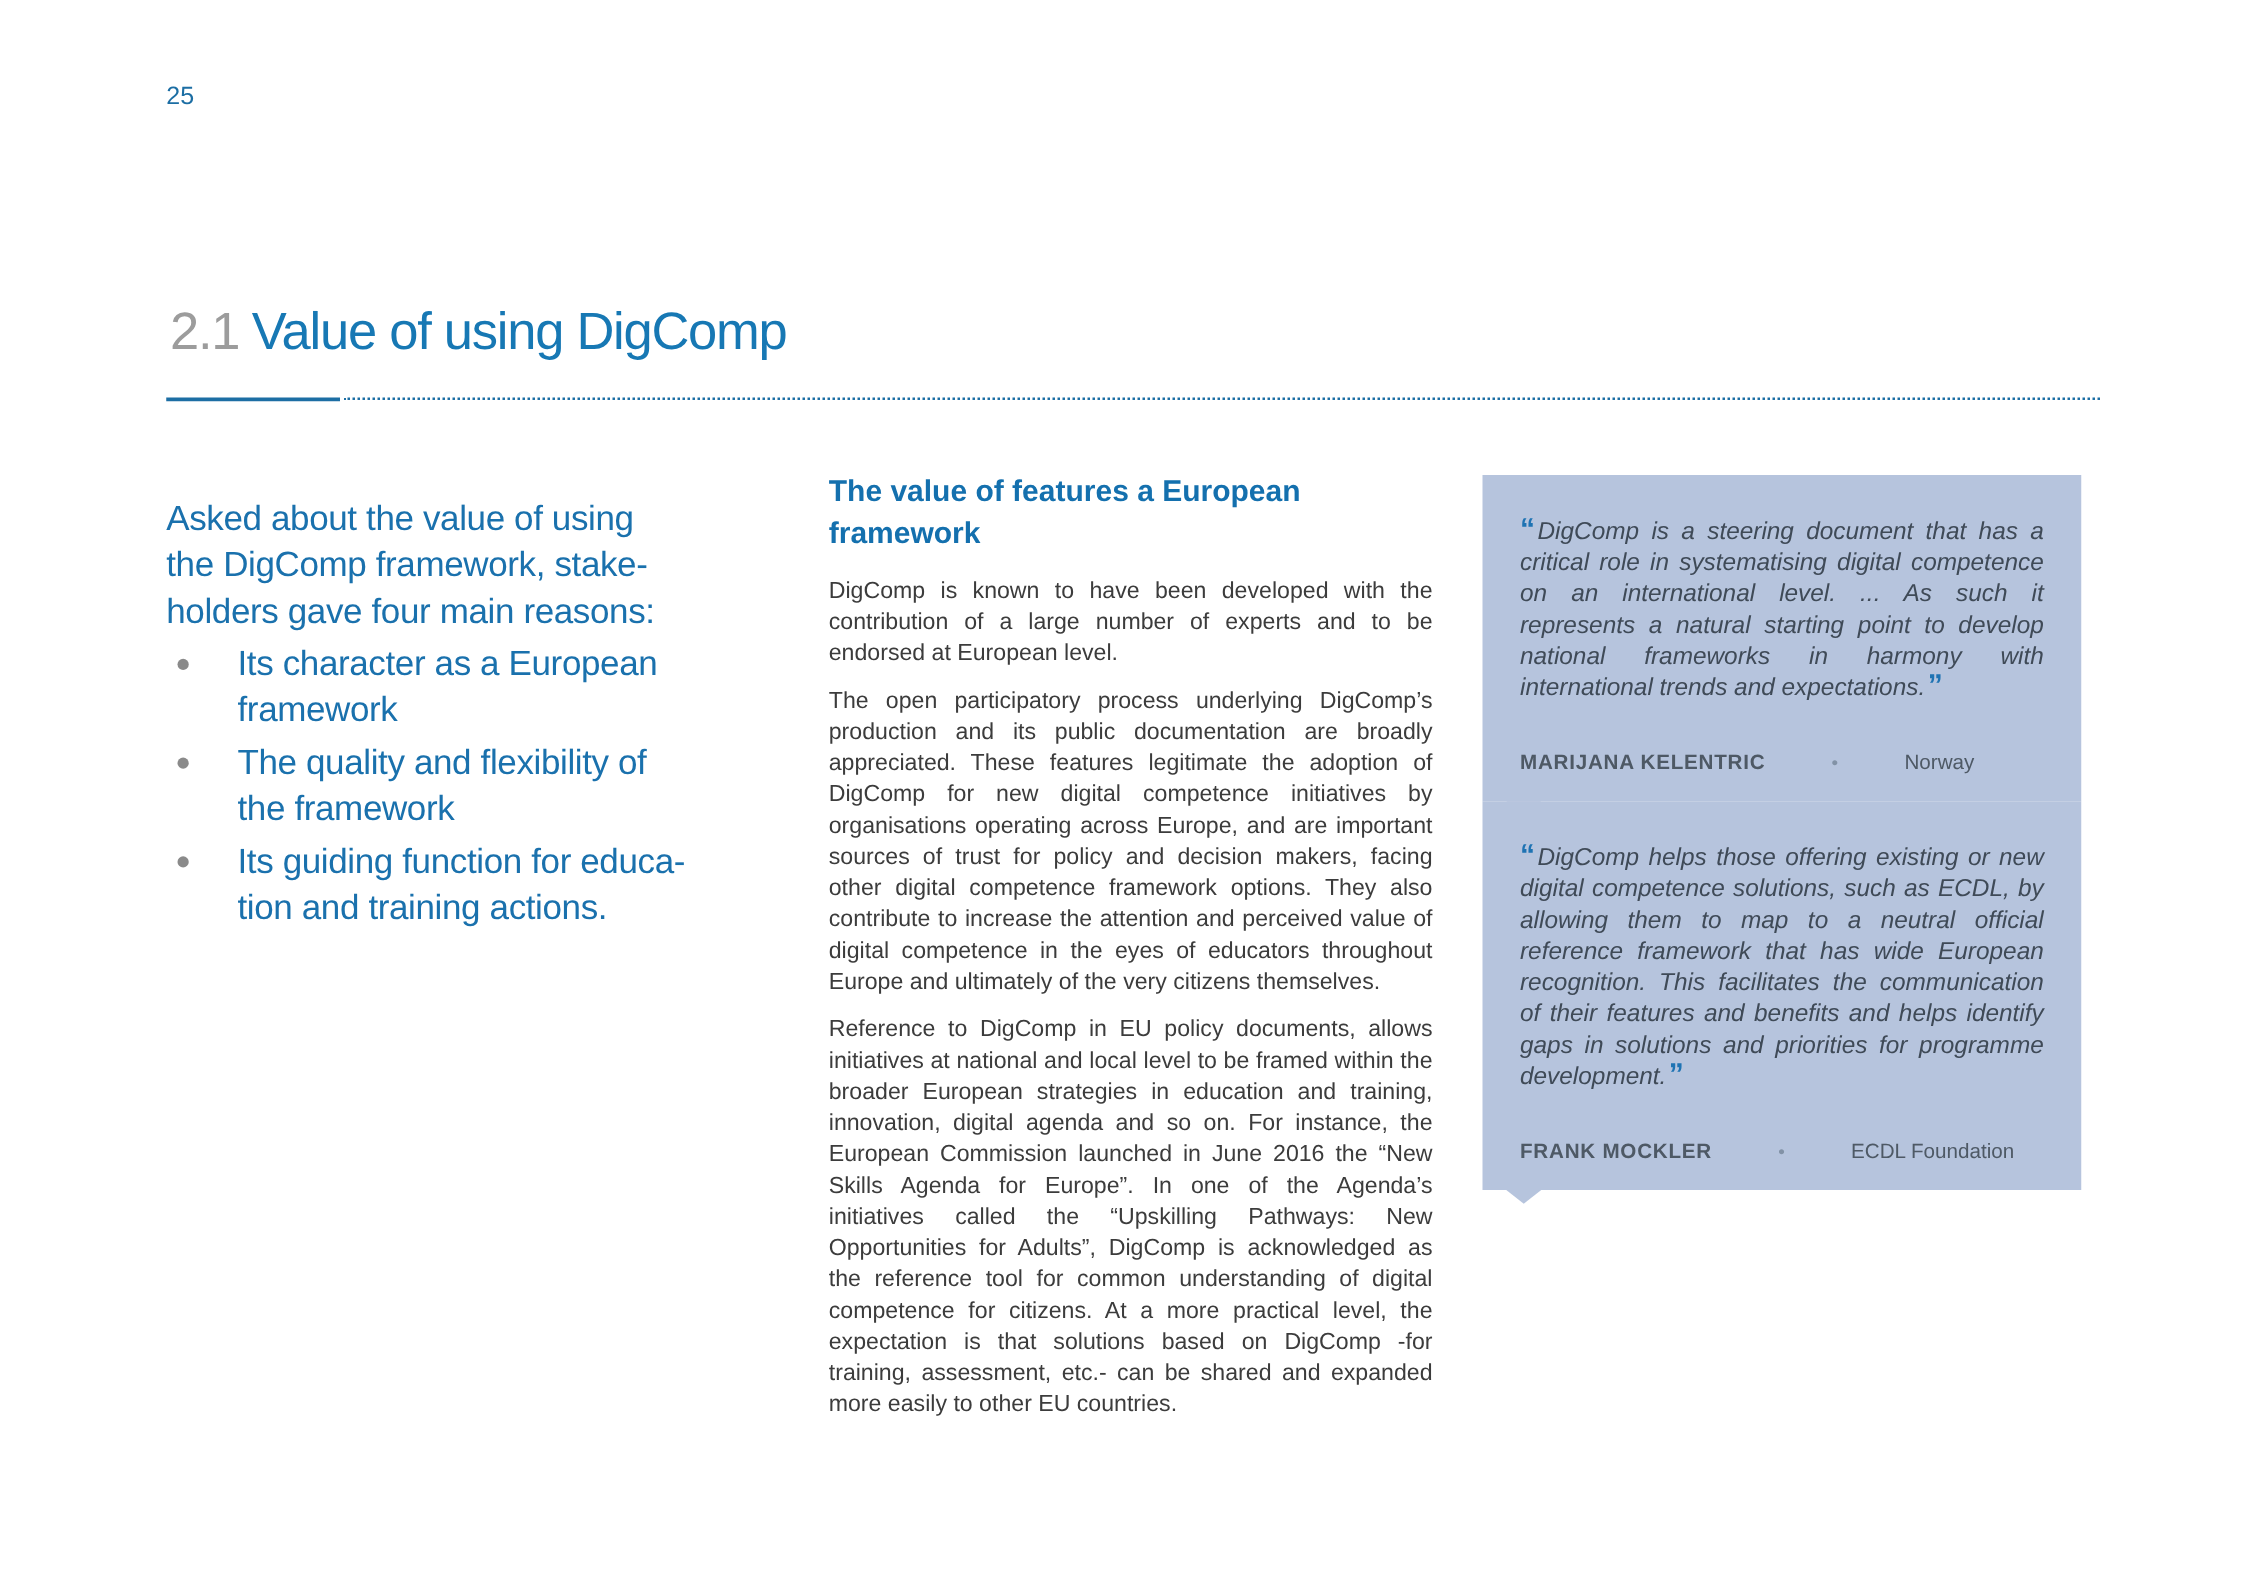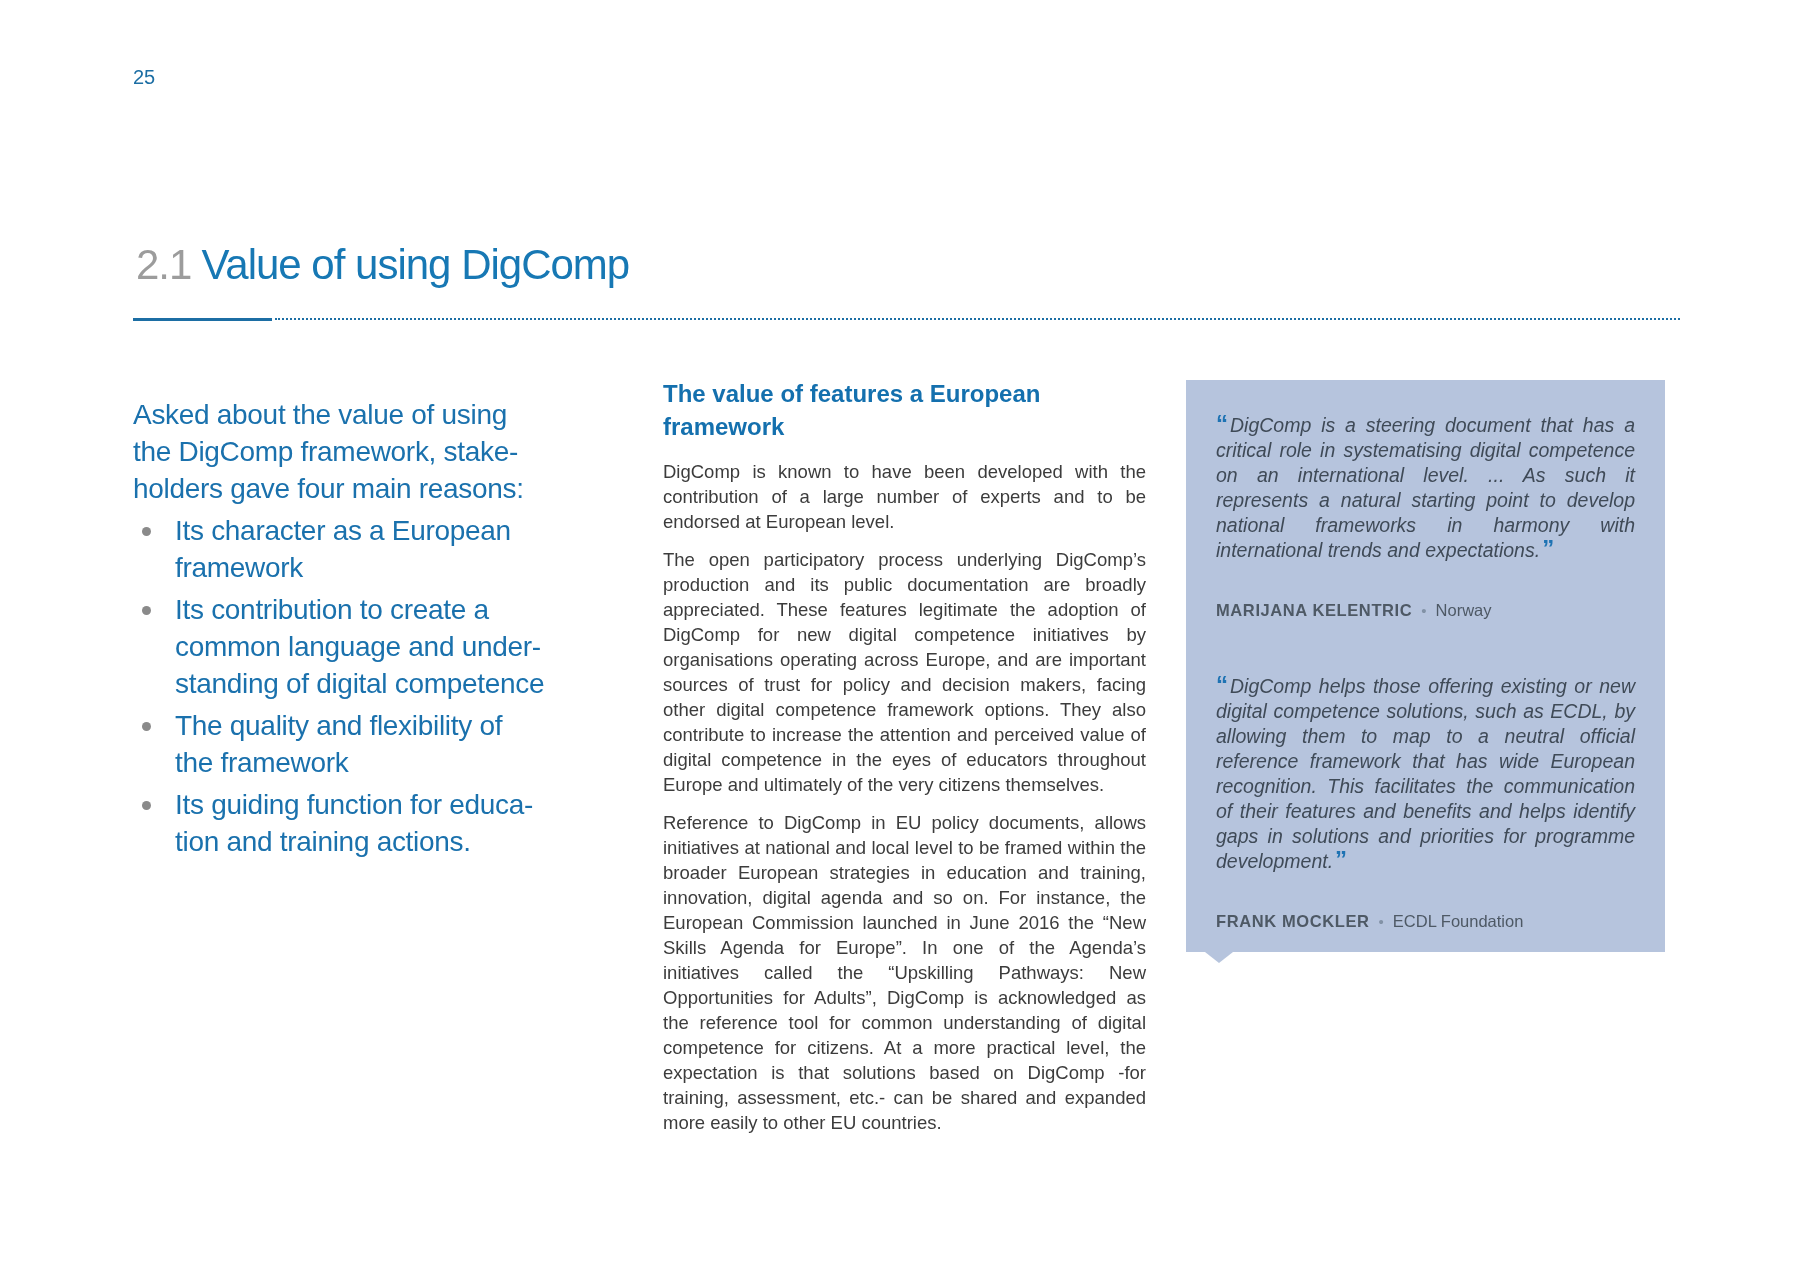--- a/index.html
+++ b/index.html
@@ -98,21 +98,21 @@
   .bullet-dot {
     width: 9px;
     height: 9px;
     border-radius: 50%;
     background: var(--bullet-gray, #8a8a8a);
     margin: 15px 0 0 9px;
     flex: 0 0 9px;
   }
   .bullet-text {
     white-space: pre-line;
-    margin-left: 24px;
+    margin-left: 39px;
   }
 
   
   .col-mid {
     position: absolute;
     left: 663px;
     top: 377px;
     width: 483px;
   }
   .mid-heading {
@@ -170,20 +170,21 @@
     color: var(--quote-mark-blue, #1e73b3);
   }
   .qmark-open { margin-right: 2px; }
   .qmark-close { margin-left: 2px; }
   .attribution {
     margin-top: 38px;
     display: flex;
     align-items: center;
     font-size: 16.5px;
     color: var(--attr-text, #4e5965);
+    gap: 44px;
   }
   .attr-name {
     font-weight: bold;
     letter-spacing: 0.6px;
   }
   .attr-sep {
     color: var(--attr-sep, #8292a6);
     font-size: 15px;
     margin: 0 9px;
   }
@@ -212,26 +213,20 @@
 the DigComp framework, stake-
 holders gave four main reasons:</p>
     <ul>
       <li>
         <span class="bullet-dot"></span>
         <span class="bullet-text">Its character as a European
 framework</span>
       </li>
       <li>
         <span class="bullet-dot"></span>
-        <span class="bullet-text">Its contribution to create a
-common language and under-
-standing of digital competence</span>
-      </li>
-      <li>
-        <span class="bullet-dot"></span>
         <span class="bullet-text">The quality and flexibility of
 the framework</span>
       </li>
       <li>
         <span class="bullet-dot"></span>
         <span class="bullet-text">Its guiding function for educa-
 tion and training actions.</span>
       </li>
     </ul>
   </div>

